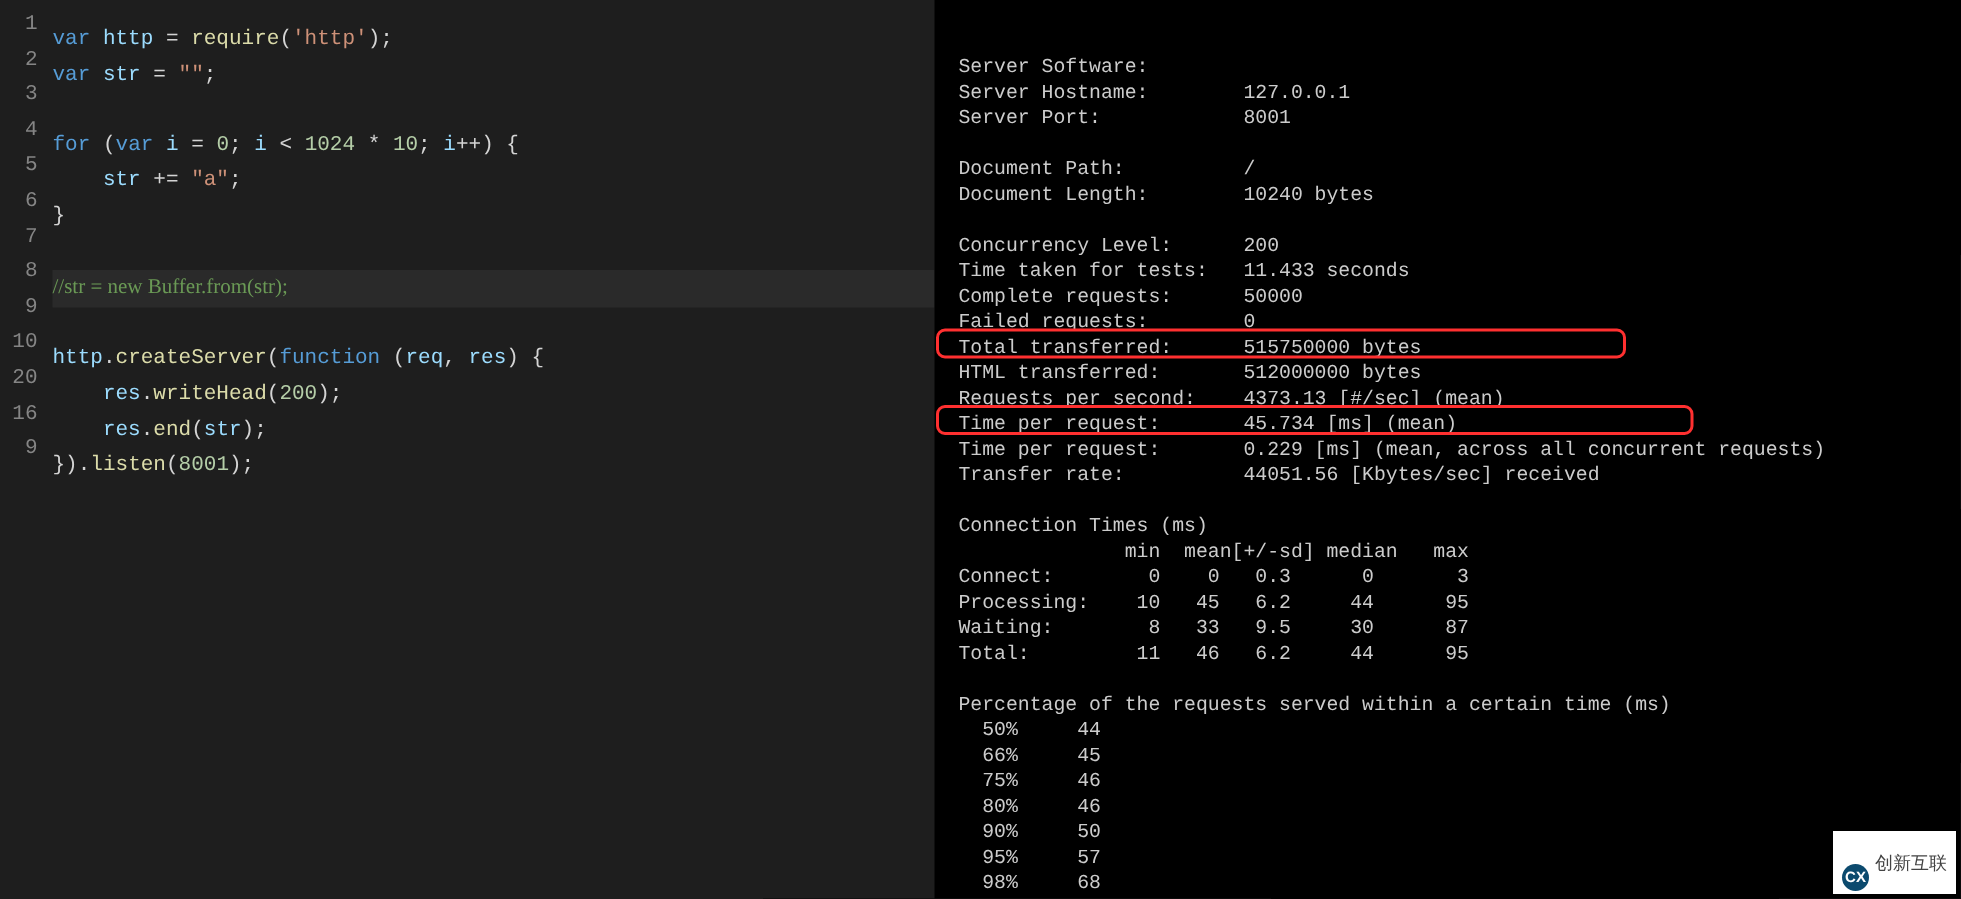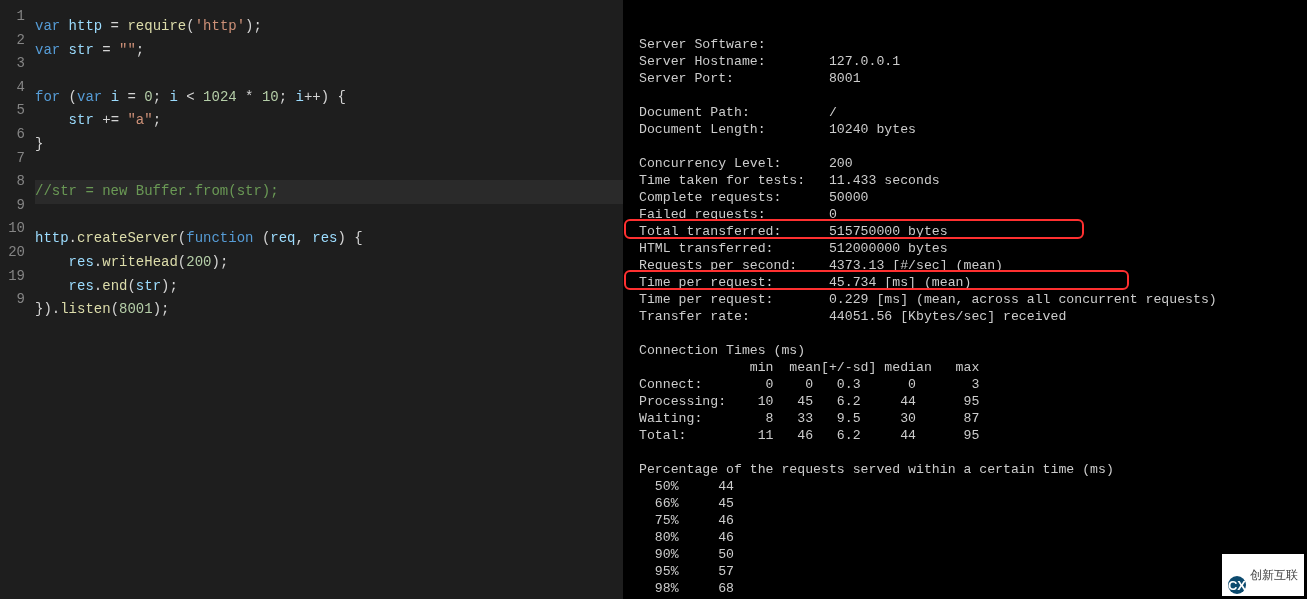--- a/index.html
+++ b/index.html
@@ -71,50 +71,50 @@
     }
     .watermark .logo {
       width: 18px;
       height: 18px;
       border-radius: 50%;
       background: #0c4a6e;
       color: #fff;
       display: inline-flex;
       align-items: center;
       justify-content: center;
-      font-size: 13px;
+      font-size: 10px;
       font-weight: bold;
       margin-top: 20px;
     }
     
     .kw { color: #569cd6; }
     .fn { color: #dcdcaa; }
     .str { color: #ce9178; }
     .num { color: #b5cea8; }
     .var { color: #9cdcfe; }
     .pun { color: #d4d4d4; }
-    .com { color: #6a9955; }
+    .com { color: #6a9955; font-family: Liberation Serif, serif; }
   </style>
 </head>
 <body>
 
 <div class="editor-panel">
   <div class="gutter" id="gutter">
       <div>1</div>
       <div>2</div>
       <div>3</div>
       <div>4</div>
       <div>5</div>
       <div>6</div>
       <div>7</div>
       <div>8</div>
       <div>9</div>
       <div>10</div>
       <div>20</div>
-      <div>19</div>
+      <div>16</div>
       <div>9</div>
     </div>
   <div class="code-area" id="code"><div><span class="kw">var </span><span class="var">http</span><span class="pun"> = </span><span class="fn">r</span><span class="fn">equire</span><span class="pun">(</span><span class="str">'http'</span><span class="pun">);</span></div><div><span class="kw">var </span><span class="var">str</span><span class="pun"> = </span><span class="str">""</span><span class="pun">;</span></div><div>&nbsp;</div><div><span class="kw">for </span><span class="pun">(</span><span class="kw">var </span><span class="var">i</span><span class="pun"> = </span><span class="num">0</span><span class="pun">; </span><span class="var">i</span><span class="pun"> &lt; </span><span class="num">1024</span><span class="pun"> * </span><span class="num">10</span><span class="pun">; </span><span class="var">i</span><span class="pun">++) {</span></div><div><span class="pun">    </span><span class="var">str</span><span class="pun"> += </span><span class="str">"a"</span><span class="pun">;</span></div><div><span class="pun">}</span></div><div>&nbsp;</div><div class="highlight-line"><span class="com">//str = new Buffer.from(str);</span></div><div>&nbsp;</div><div><span class="var">http</span><span class="pun">.</span><span class="fn">createServer</span><span class="pun">(</span><span class="kw">function </span><span class="pun">(</span><span class="var">req</span><span class="pun">, </span><span class="var">res</span><span class="pun">) {</span></div><div><span class="pun">    </span><span class="var">res</span><span class="pun">.</span><span class="fn">writeHead</span><span class="pun">(</span><span class="num">200</span><span class="pun">);</span></div><div><span class="pun">    </span><span class="var">res</span><span class="pun">.</span><span class="fn">end</span><span class="pun">(</span><span class="var">str</span><span class="pun">);</span></div><div><span class="pun">}).</span><span class="fn">listen</span><span class="pun">(</span><span class="num">8001</span><span class="pun">);</span></div></div>
 </div>
 
 <div class="terminal-panel">
   <div id="term">Server Software:
 Server Hostname:        127.0.0.1
 Server Port:            8001
 

